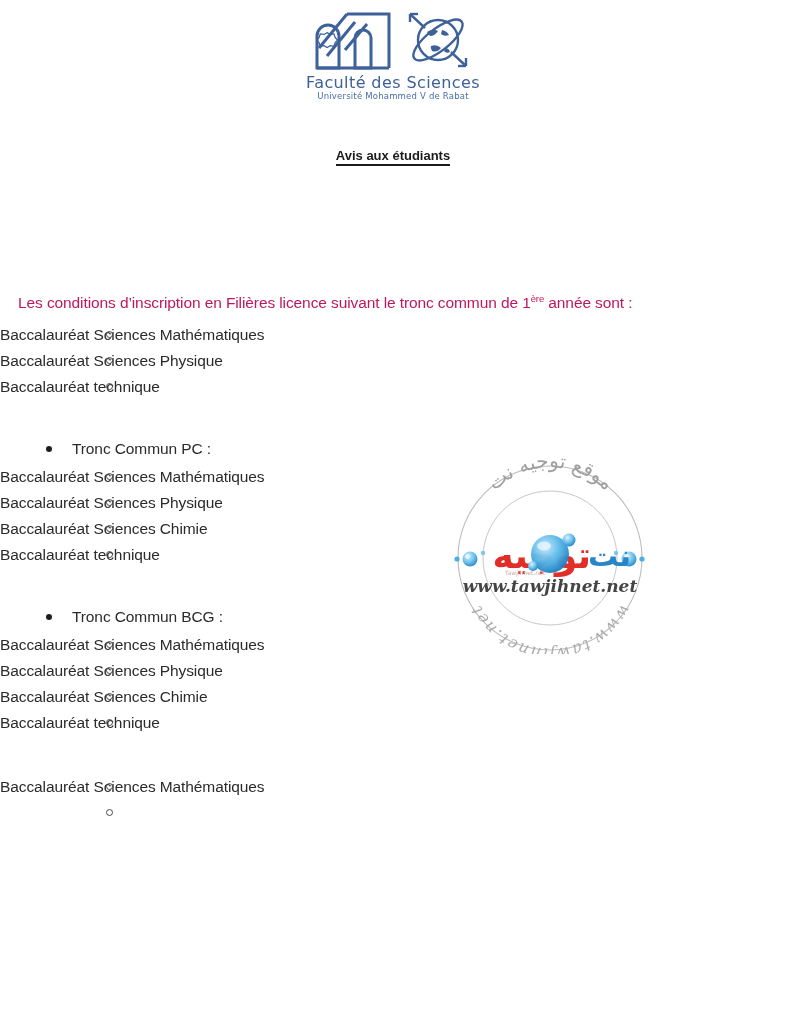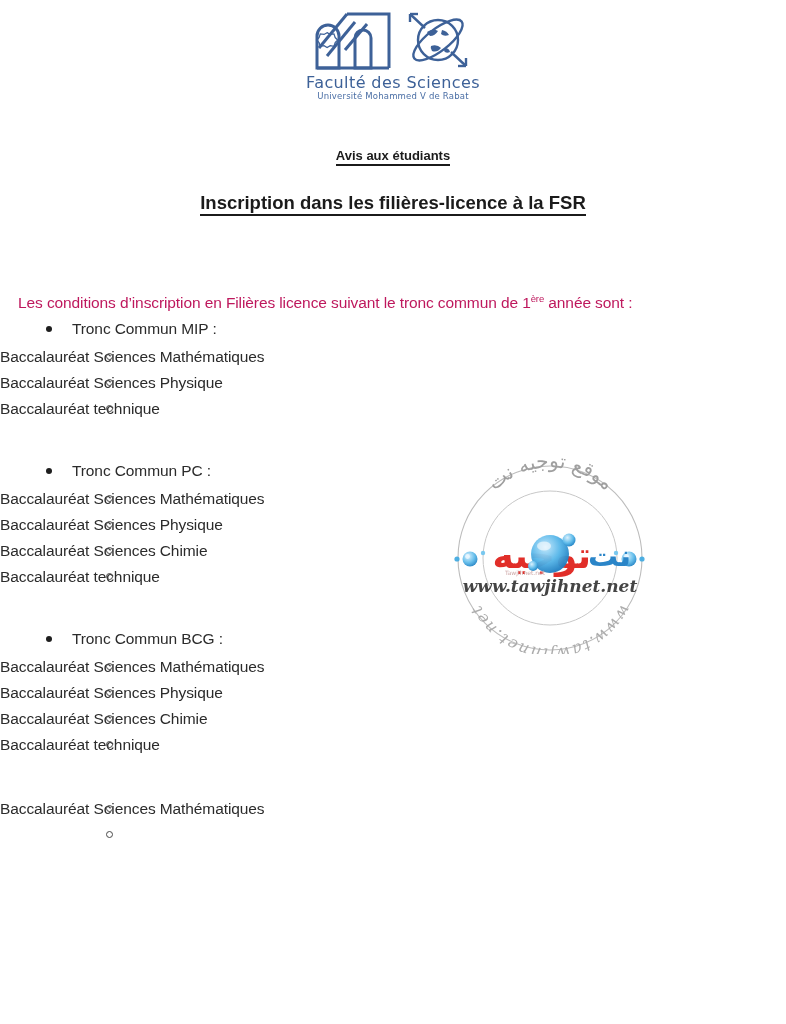--- a/index.html
+++ b/index.html
@@ -211,29 +211,25 @@
     </div>
     <div class="logo-caption">
       <span class="fac">Faculté des Sciences</span>
       <span class="univ">Université Mohammed V de Rabat</span>
     </div>
   </div>
 
   <div class="title-1">
     <span>Avis aux étudiants</span>
   </div>
-  <div class="title-2">
-    <span>Inscription dans les filières-licence à la FSR</span>
-  </div>
 
   <p class="intro"><span>Les conditions d’inscription en Filières licence suivant le tronc commun de 1</span><sup>ère</sup><span> année sont :</span></p>
 
   <div class="sections" id="sections-root">
       <div class="section">
-        <div class="sec-head"><span class="disc"></span><span>Tronc Commun MIP :</span></div>
         <div class="sub-list">
           <div class="sub-item"><span class="circ"></span><span>Baccalauréat Sciences Mathématiques</span></div>
           <div class="sub-item"><span class="circ"></span><span>Baccalauréat Sciences Physique</span></div>
           <div class="sub-item"><span class="circ"></span><span>Baccalauréat technique</span></div>
         </div>
       </div>
       <div class="section">
         <div class="sec-head"><span class="disc"></span><span>Tronc Commun PC :</span></div>
         <div class="sub-list">
           <div class="sub-item"><span class="circ"></span><span>Baccalauréat Sciences Mathématiques</span></div>

